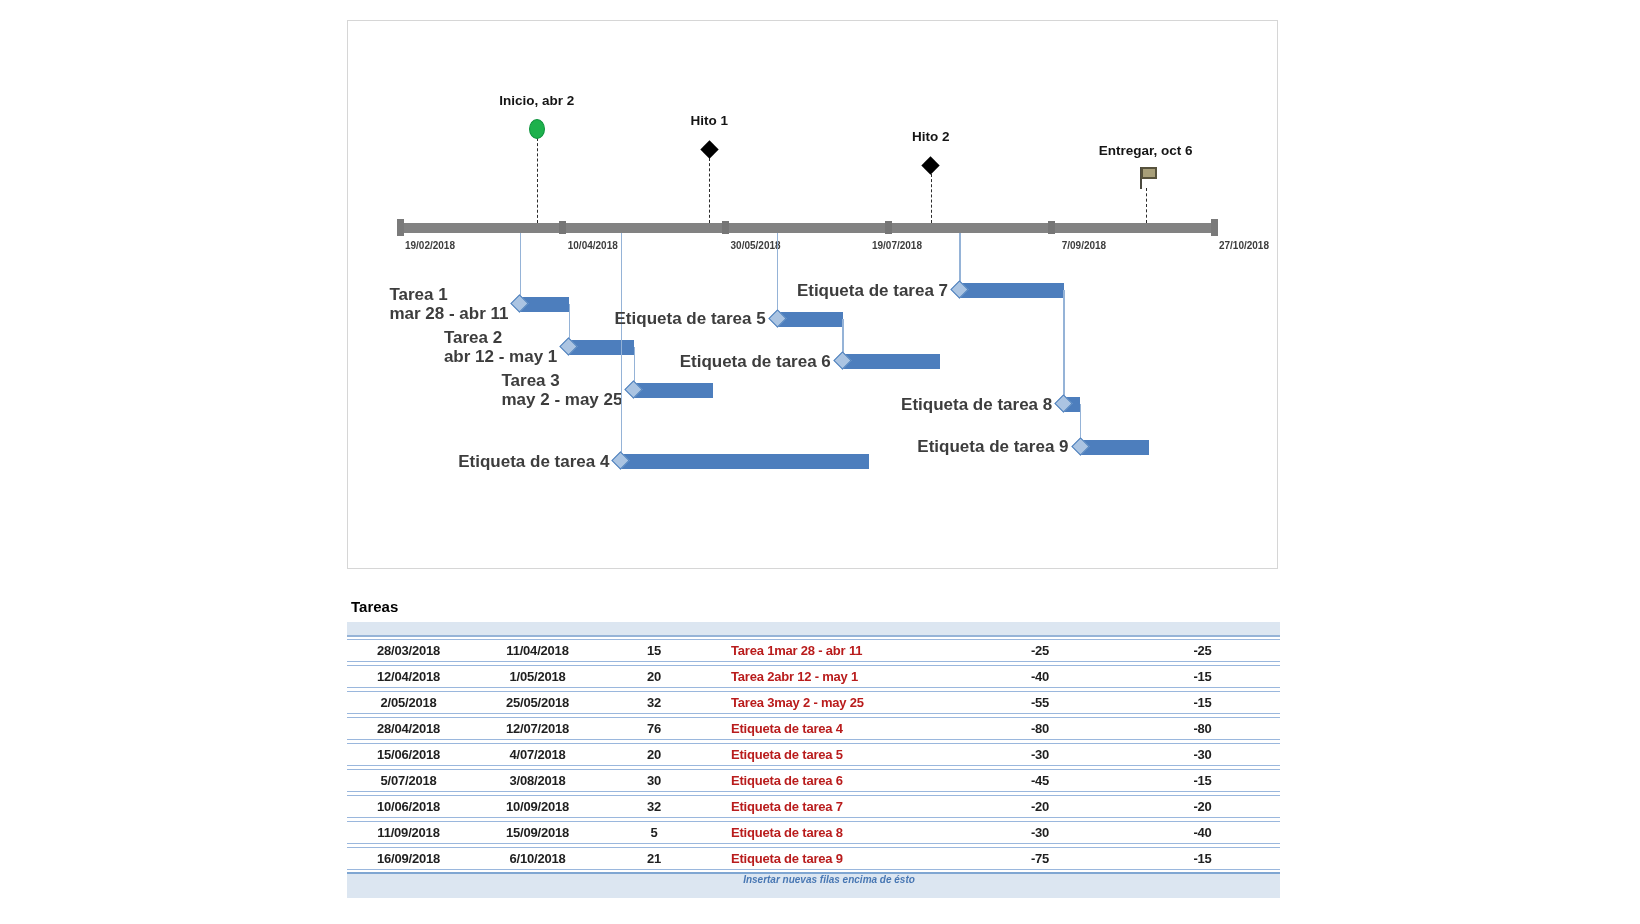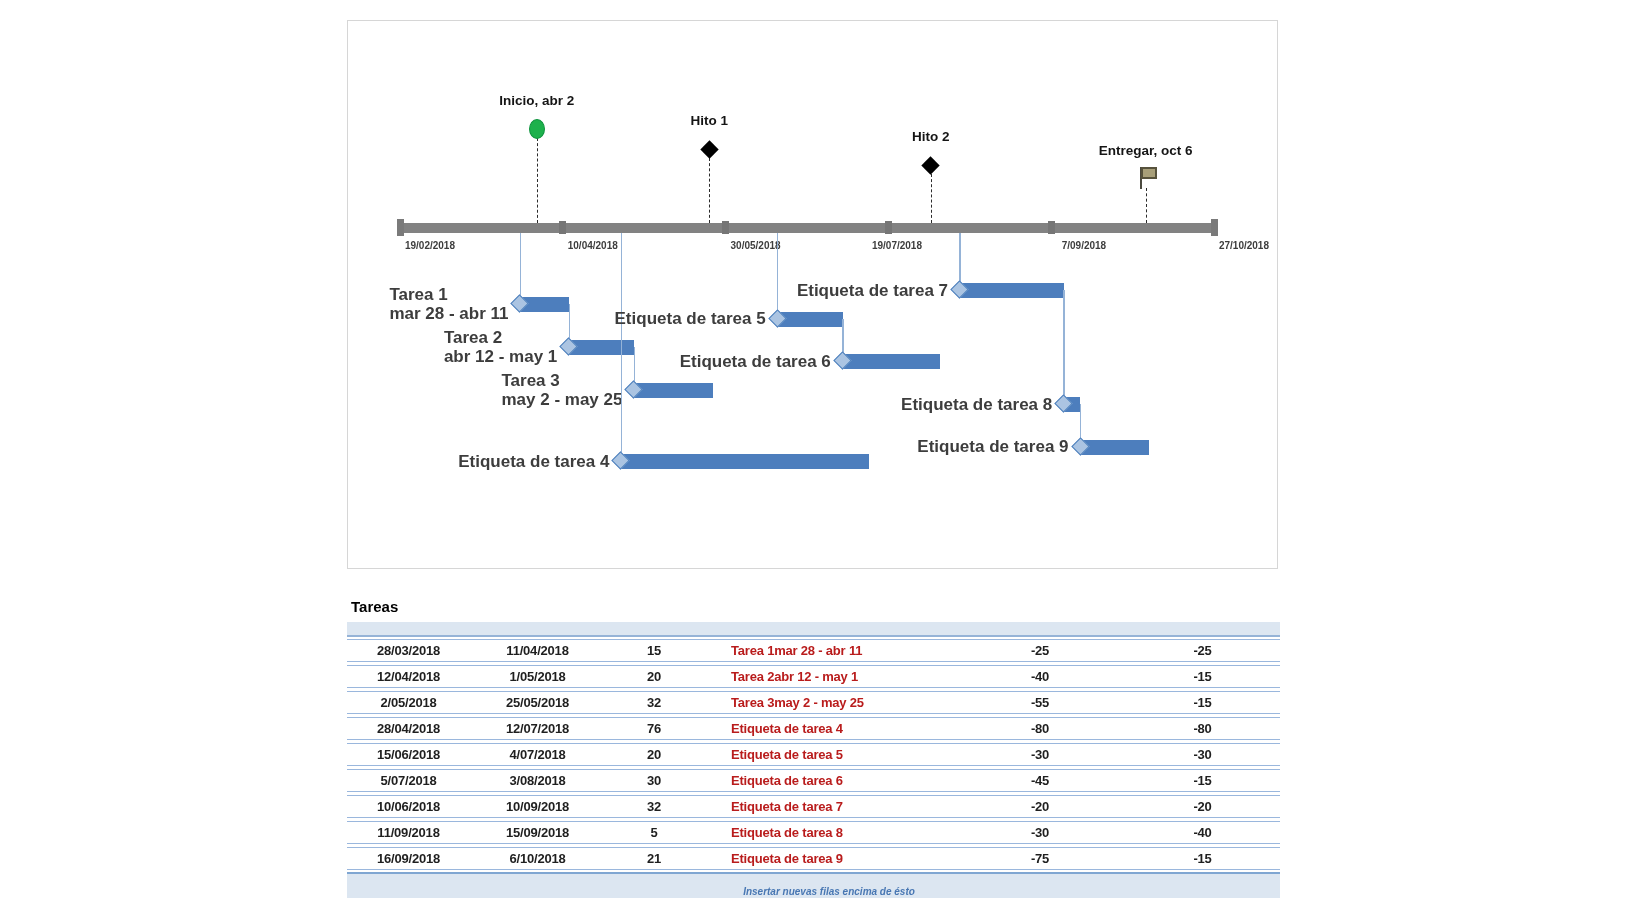--- a/index.html
+++ b/index.html
@@ -35,21 +35,21 @@
   #thead{background:#5b80b8;height:30px}
   #thead .cell{color:#fff;font-size:13px;font-weight:bold}
   #blank-row{height:15px;background:#dce6f1;border-bottom:2px solid #95b3d7}
   .drow{height:23px;background:#fff;border-top:1px solid #9ab7dd;border-bottom:1px solid #9ab7dd;
     margin-top:3px;font-size:13px;font-weight:bold}
   #table-rows .drow:first-child{margin-top:2px}
   .cell{display:flex;align-items:center;justify-content:center;color:#1f1f1f;letter-spacing:-0.2px}
   .cell.etq{justify-content:flex-start;padding-left:28px;color:#b91c1c}
   #insert-band{margin-top:2px;height:26px;background:#dce6f1;border-top:2px solid #7fa6d2}
   #insert-band .note{margin-left:356px;width:252px;text-align:center;font-style:italic;
-    font-size:10px;color:#4877b3;padding-top:12px;font-weight:bold}
+    font-size:10px;color:#4877b3;padding-top:0;font-weight:bold}
 </style>
 </head>
 <body>
 
 <div id="chart-box">
   <div id="chart-canvas">
 
   <div class="axisbar" style="left: 52px; top: 202px; width: 814px; height: 10px;"></div>
       <div class="axcap" style="left: 48.5px; top: 198px; width: 7px; height: 17px;"></div>
       <div class="axlabel" style="left: -3px; top: 219px; width: 110px;">19/02/2018</div>

